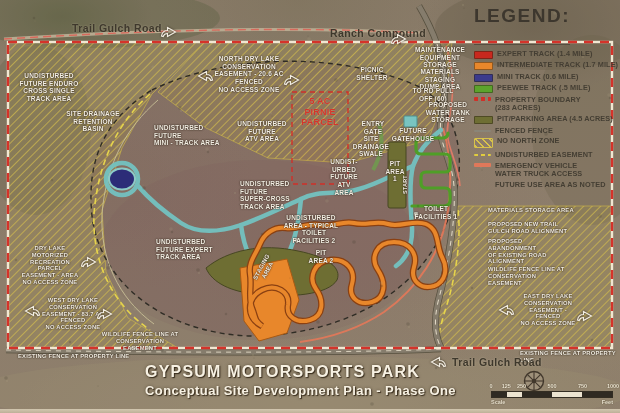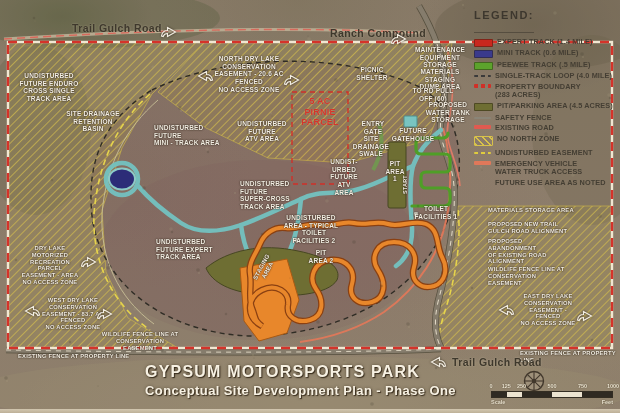--- a/index.html
+++ b/index.html
@@ -25,22 +25,22 @@
   }
   .map-label.left{text-align:left;}
   .map-label.dark{
     color:#3e382c;font-size:10.5px;letter-spacing:.4px;white-space:nowrap;
     text-shadow:0 0 2px rgba(235,225,200,.4);
   }
   .map-label.red{color:#d5352a;font-size:9px;text-shadow:0 0 1px rgba(250,240,220,.35);}
   .map-arrow{position:absolute;filter:drop-shadow(0 0 1px rgba(40,30,18,.85));}
   .legend{position:absolute;left:474px;top:5px;width:146px;}
   .legend-title{
-    font-size:11px;font-weight:bold;letter-spacing:1.5px;color:#3d372e;
-    border-bottom:1px solid rgba(61,55,46,.55);display:inline-block;padding-bottom:11px;margin-bottom:2px;
+    font-size:19px;font-weight:bold;letter-spacing:1.5px;color:#3d372e;
+    border-bottom:1px solid rgba(61,55,46,.55);display:inline-block;padding-bottom:17px;margin-bottom:2px;
   }
   .legend-item{display:flex;align-items:flex-start;gap:4px;margin-top:2.6px;}
   .legend-label{font-size:7.3px;font-weight:bold;line-height:1.12;color:#443e33;letter-spacing:.1px;white-space:pre-line;}
   .sw{width:17px;min-width:17px;height:6px;margin-top:1px;border-radius:1px;}
   .sw-line{height:4px;}
   .sw-line-thin{height:2px;margin-top:3px;}
   .sw-dashed{height:4px;}
   .sw-dashed-thin{height:2px;margin-top:3px;}
   .sw-hatch{height:8px;}
   .sw-none{visibility:hidden;}
@@ -391,47 +391,43 @@
     </div>
 
   <div class="legend">
     <div class="legend-title">LEGEND:</div>
     <div id="legend-items">
         <div class="legend-item">
           <span class="sw sw-solid" style="background: rgb(200, 40, 30); border: 1px solid rgba(40, 30, 18, 0.45);"></span>
           <span class="legend-label">EXPERT TRACK (1.4 MILE)</span>
         </div>
         <div class="legend-item">
+          <span class="sw sw-solid" style="background: rgb(232, 135, 43); border: 1px solid rgba(40, 30, 18, 0.45);"></span>
+          <span class="legend-label">INTERMEDIATE TRACK (1.7 MILE)</span>
+        </div>
+        <div class="legend-item">
           <span class="sw sw-solid" style="background: rgb(58, 58, 140); border: 1px solid rgba(40, 30, 18, 0.45);"></span>
           <span class="legend-label">MINI TRACK (0.6 MILE)</span>
         </div>
         <div class="legend-item">
           <span class="sw sw-solid" style="background: rgb(92, 163, 44); border: 1px solid rgba(40, 30, 18, 0.45);"></span>
           <span class="legend-label">PEEWEE TRACK (.5 MILE)</span>
-        </div>
-        <div class="legend-item">
-          <span class="sw sw-dashed-thin" style="background: repeating-linear-gradient(90deg, rgb(58, 58, 58) 0px, rgb(58, 58, 58) 4px, transparent 4px, transparent 7px);"></span>
-          <span class="legend-label">SINGLE-TRACK LOOP (4.0 MILE)</span>
         </div>
         <div class="legend-item">
           <span class="sw sw-dashed" style="background: repeating-linear-gradient(90deg, rgb(208, 48, 40) 0px, rgb(208, 48, 40) 4px, transparent 4px, transparent 7px);"></span>
           <span class="legend-label">PROPERTY BOUNDARY
 (283 ACRES)</span>
         </div>
         <div class="legend-item">
           <span class="sw sw-solid" style="background: rgb(110, 110, 51); border: 1px solid rgba(40, 30, 18, 0.45);"></span>
           <span class="legend-label">PIT/PARKING AREA (4.5 ACRES)</span>
         </div>
         <div class="legend-item">
           <span class="sw sw-line-thin" style="background: rgb(138, 133, 120);"></span>
-          <span class="legend-label">SAFETY FENCE</span>
-        </div>
-        <div class="legend-item">
-          <span class="sw sw-line" style="background: rgb(224, 90, 80);"></span>
-          <span class="legend-label">EXISTING ROAD</span>
+          <span class="legend-label">FENCED FENCE</span>
         </div>
         <div class="legend-item">
           <span class="sw sw-hatch" style="background: repeating-linear-gradient(45deg, rgb(216, 194, 74) 0px, rgb(216, 194, 74) 1.5px, transparent 1.5px, transparent 5px); border: 1px solid rgb(216, 194, 74);"></span>
           <span class="legend-label">NO NORTH ZONE</span>
         </div>
         <div class="legend-item">
           <span class="sw sw-dashed-thin" style="background: repeating-linear-gradient(90deg, rgb(224, 204, 62) 0px, rgb(224, 204, 62) 4px, transparent 4px, transparent 7px);"></span>
           <span class="legend-label">UNDISTURBED EASEMENT</span>
         </div>
         <div class="legend-item">

